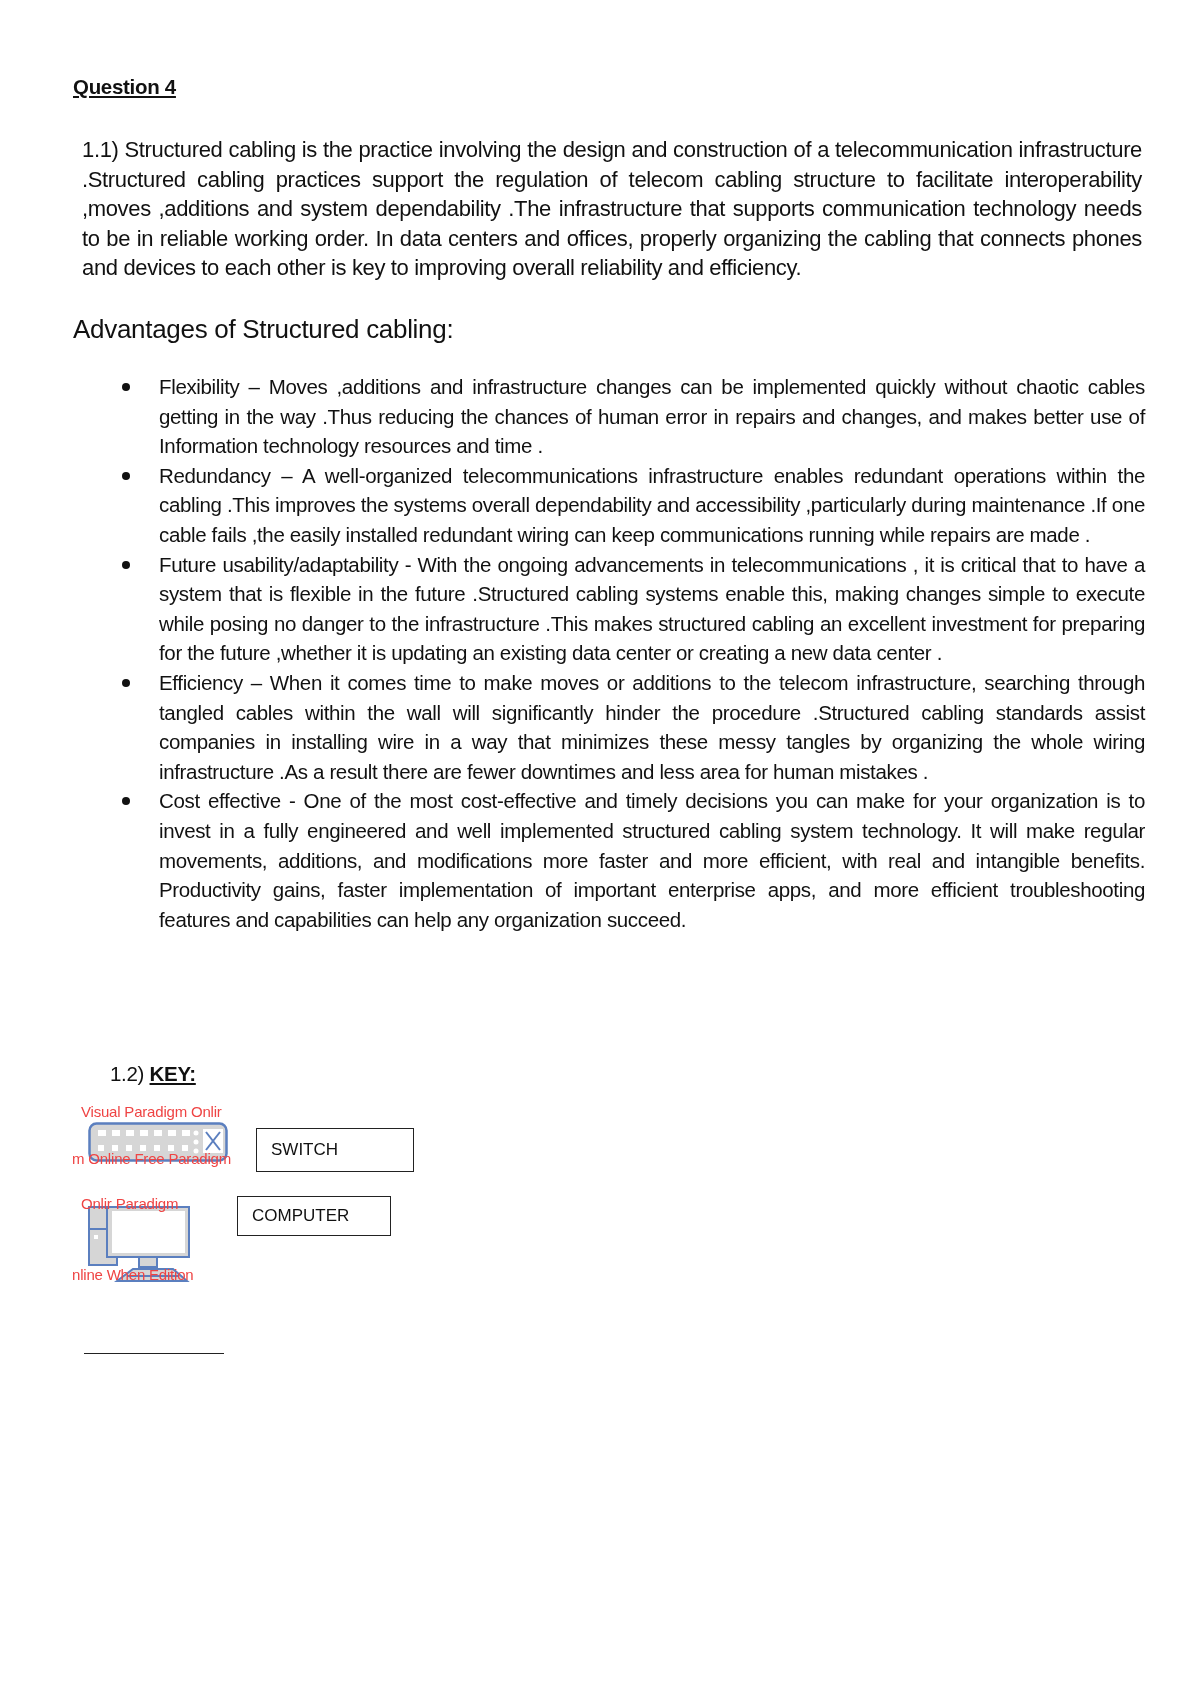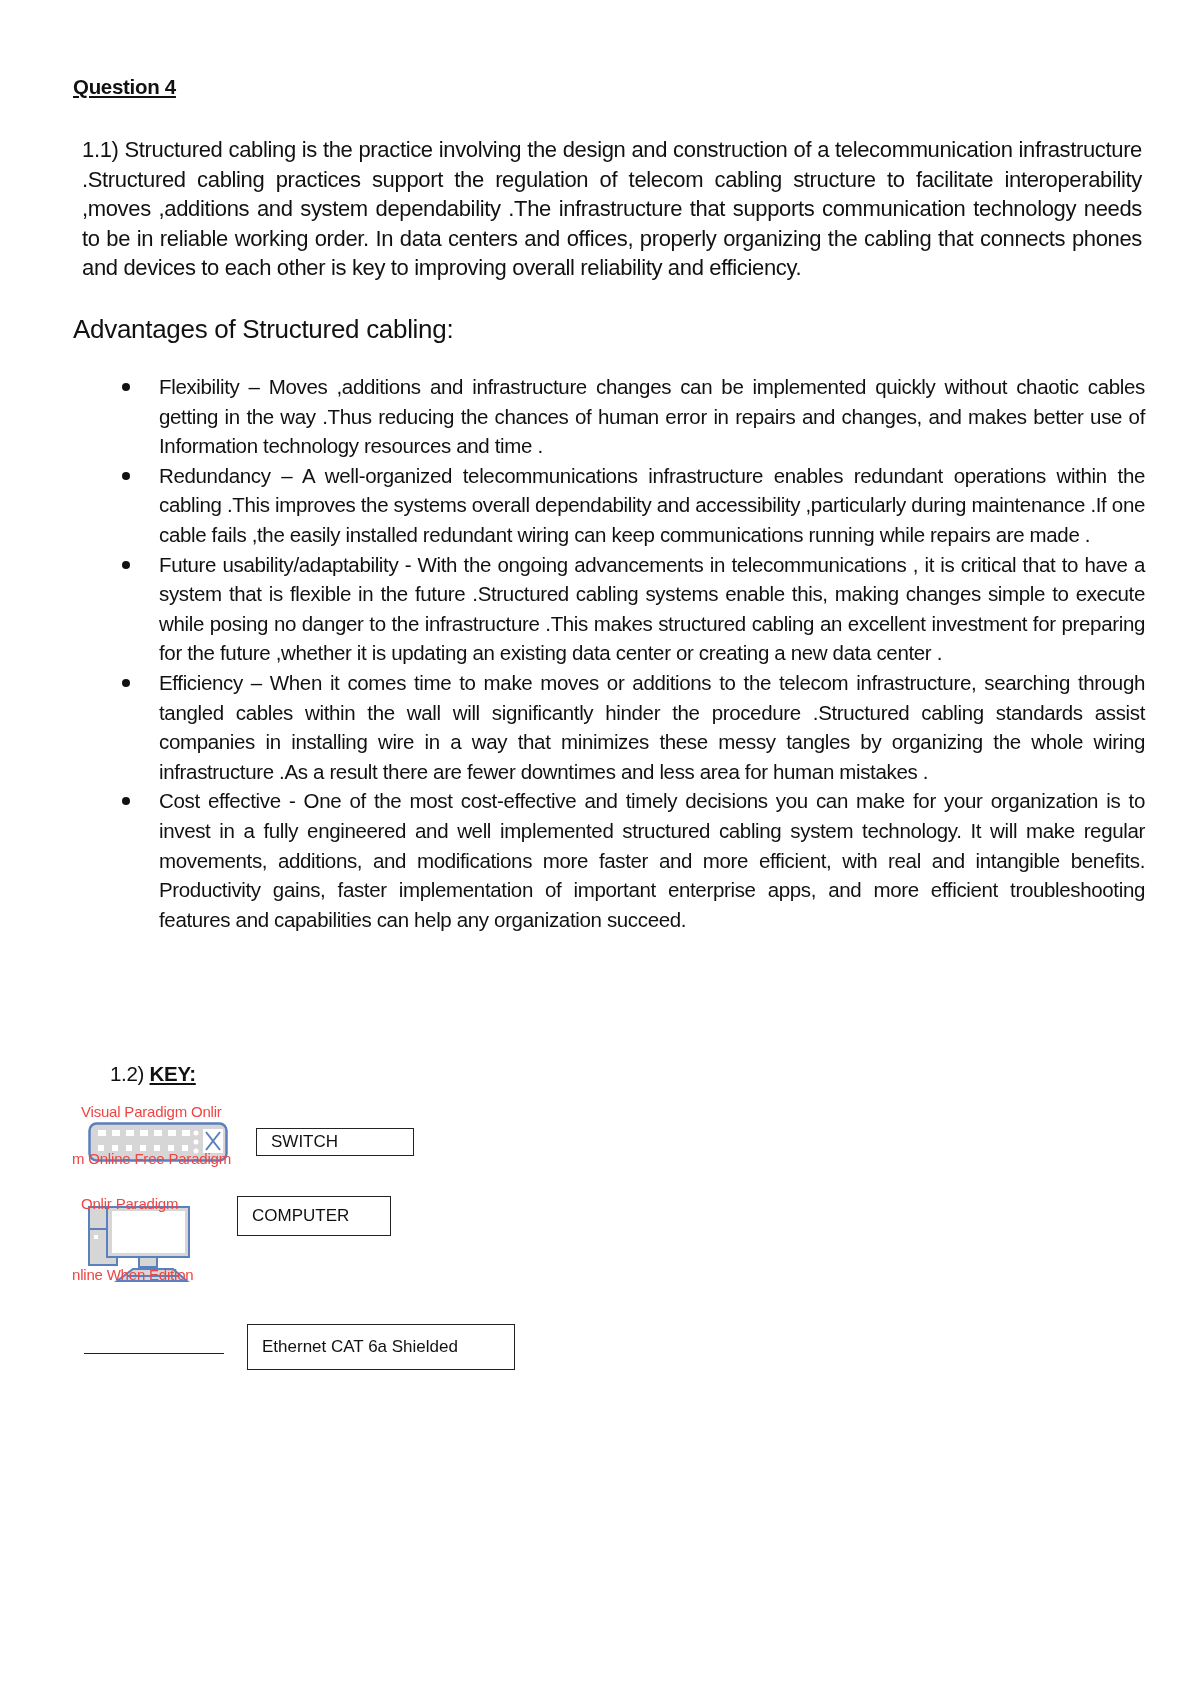--- a/index.html
+++ b/index.html
@@ -86,34 +86,33 @@
         <rect x="115" y="7" width="20" height="24"></rect>
       </g>
       <g stroke="#5b7fbf" stroke-width="2" fill="none">
         <line x1="118" y1="10" x2="132" y2="28"></line>
           <line x1="132" y1="10" x2="118" y2="28"></line>
       </g>
     </svg>
   </div>
   <div class="watermark" style="left:81px; top:1103px;">Visual Paradigm Onlir</div>
   <div class="watermark" style="left:72px; top:1150px;">m Online Free Paradigm</div>
-  <div class="legend-box" style="left:256px; top:1128px; width:158px; height:28px;">SWITCH</div>
+  <div class="legend-box" style="left:256px; top:1128px; width:158px; height:44px;">SWITCH</div>
 
   <div class="icon-wrap" style="left:87px; top:1205px; width:110px; height:80px;">
     <svg width="110" height="80" viewBox="0 0 110 80">
       <rect x="2" y="2" width="28" height="58" fill="#d6d6d6" stroke="#5b7fbf" stroke-width="2"></rect>
       <line x1="2" y1="24" x2="30" y2="24" stroke="#5b7fbf" stroke-width="2"></line>
       <rect x="7" y="30" width="4" height="4" fill="#ffffff"></rect>
       <rect x="20" y="2" width="82" height="50" fill="#d6d6d6" stroke="#5b7fbf" stroke-width="2"></rect>
       <rect x="25" y="6" width="73" height="42" fill="#ffffff"></rect>
       <rect x="52" y="52" width="18" height="10" fill="#d6d6d6" stroke="#5b7fbf" stroke-width="2"></rect>
       <polygon points="30,76 46,64 86,64 100,76" fill="#d6d6d6" stroke="#5b7fbf" stroke-width="2"></polygon>
       <line x1="40" y1="71" x2="92" y2="71" stroke="#5b7fbf" stroke-width="2"></line>
     </svg>
   </div>
   <div class="watermark" style="left:81px; top:1195px;">Onlir Paradigm</div>
   <div class="watermark" style="left:72px; top:1266px;">nline When Edition</div>
   <div class="legend-box" style="left:237px; top:1196px; width:154px; height:40px;">COMPUTER</div>
 
   <div class="cable-line" style="left:84px; top:1353px; width:140px;"></div>
-  <div class="legend-box" style="left:247px; top:1324px; width:268px; height:46px;">Ethernet CAT 6a Shielded</div>
 
 </div>
 
 </body></html>

